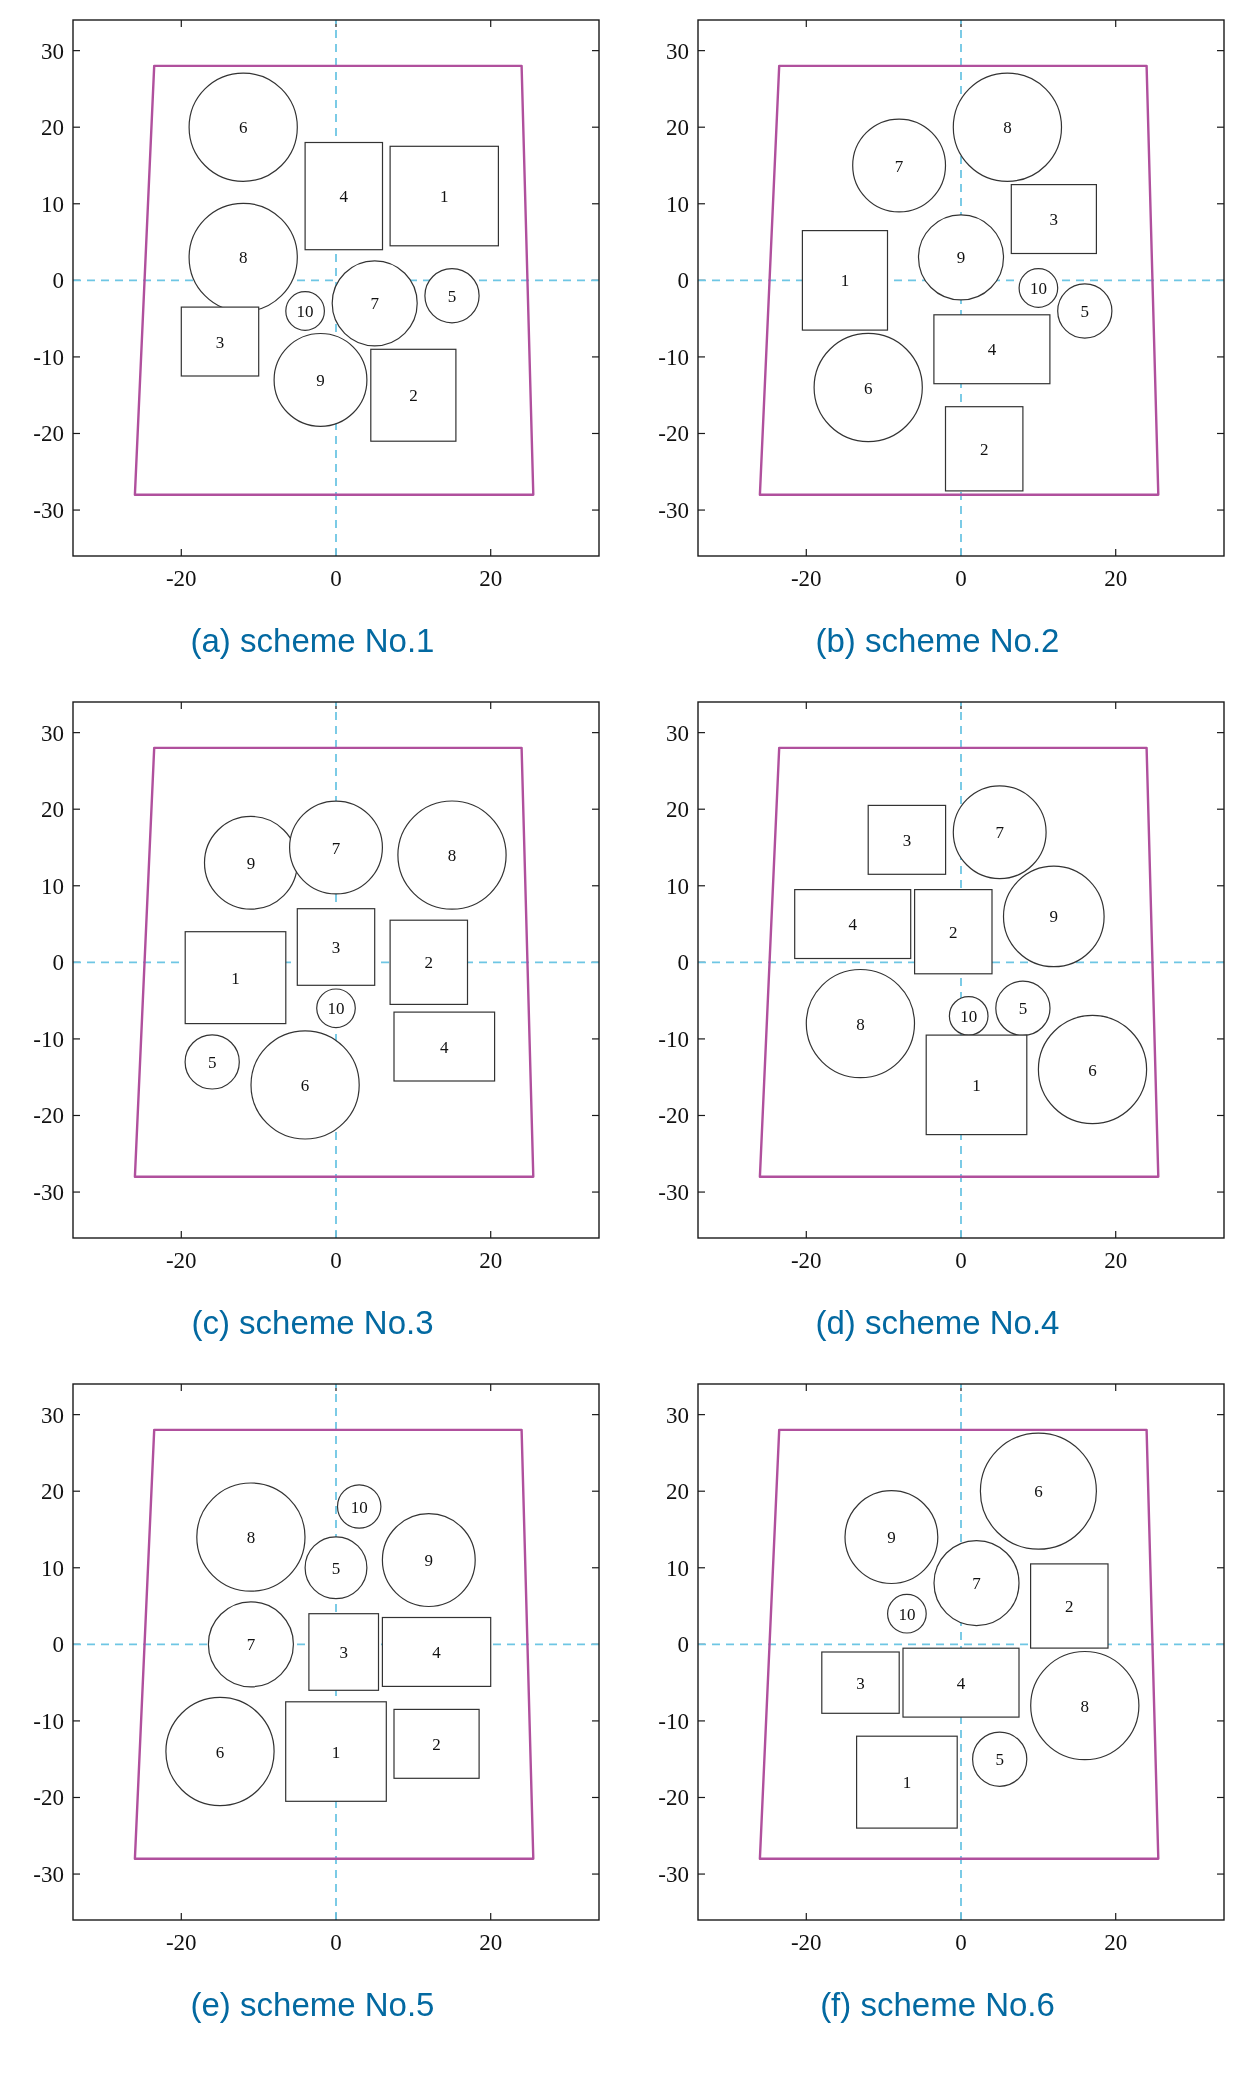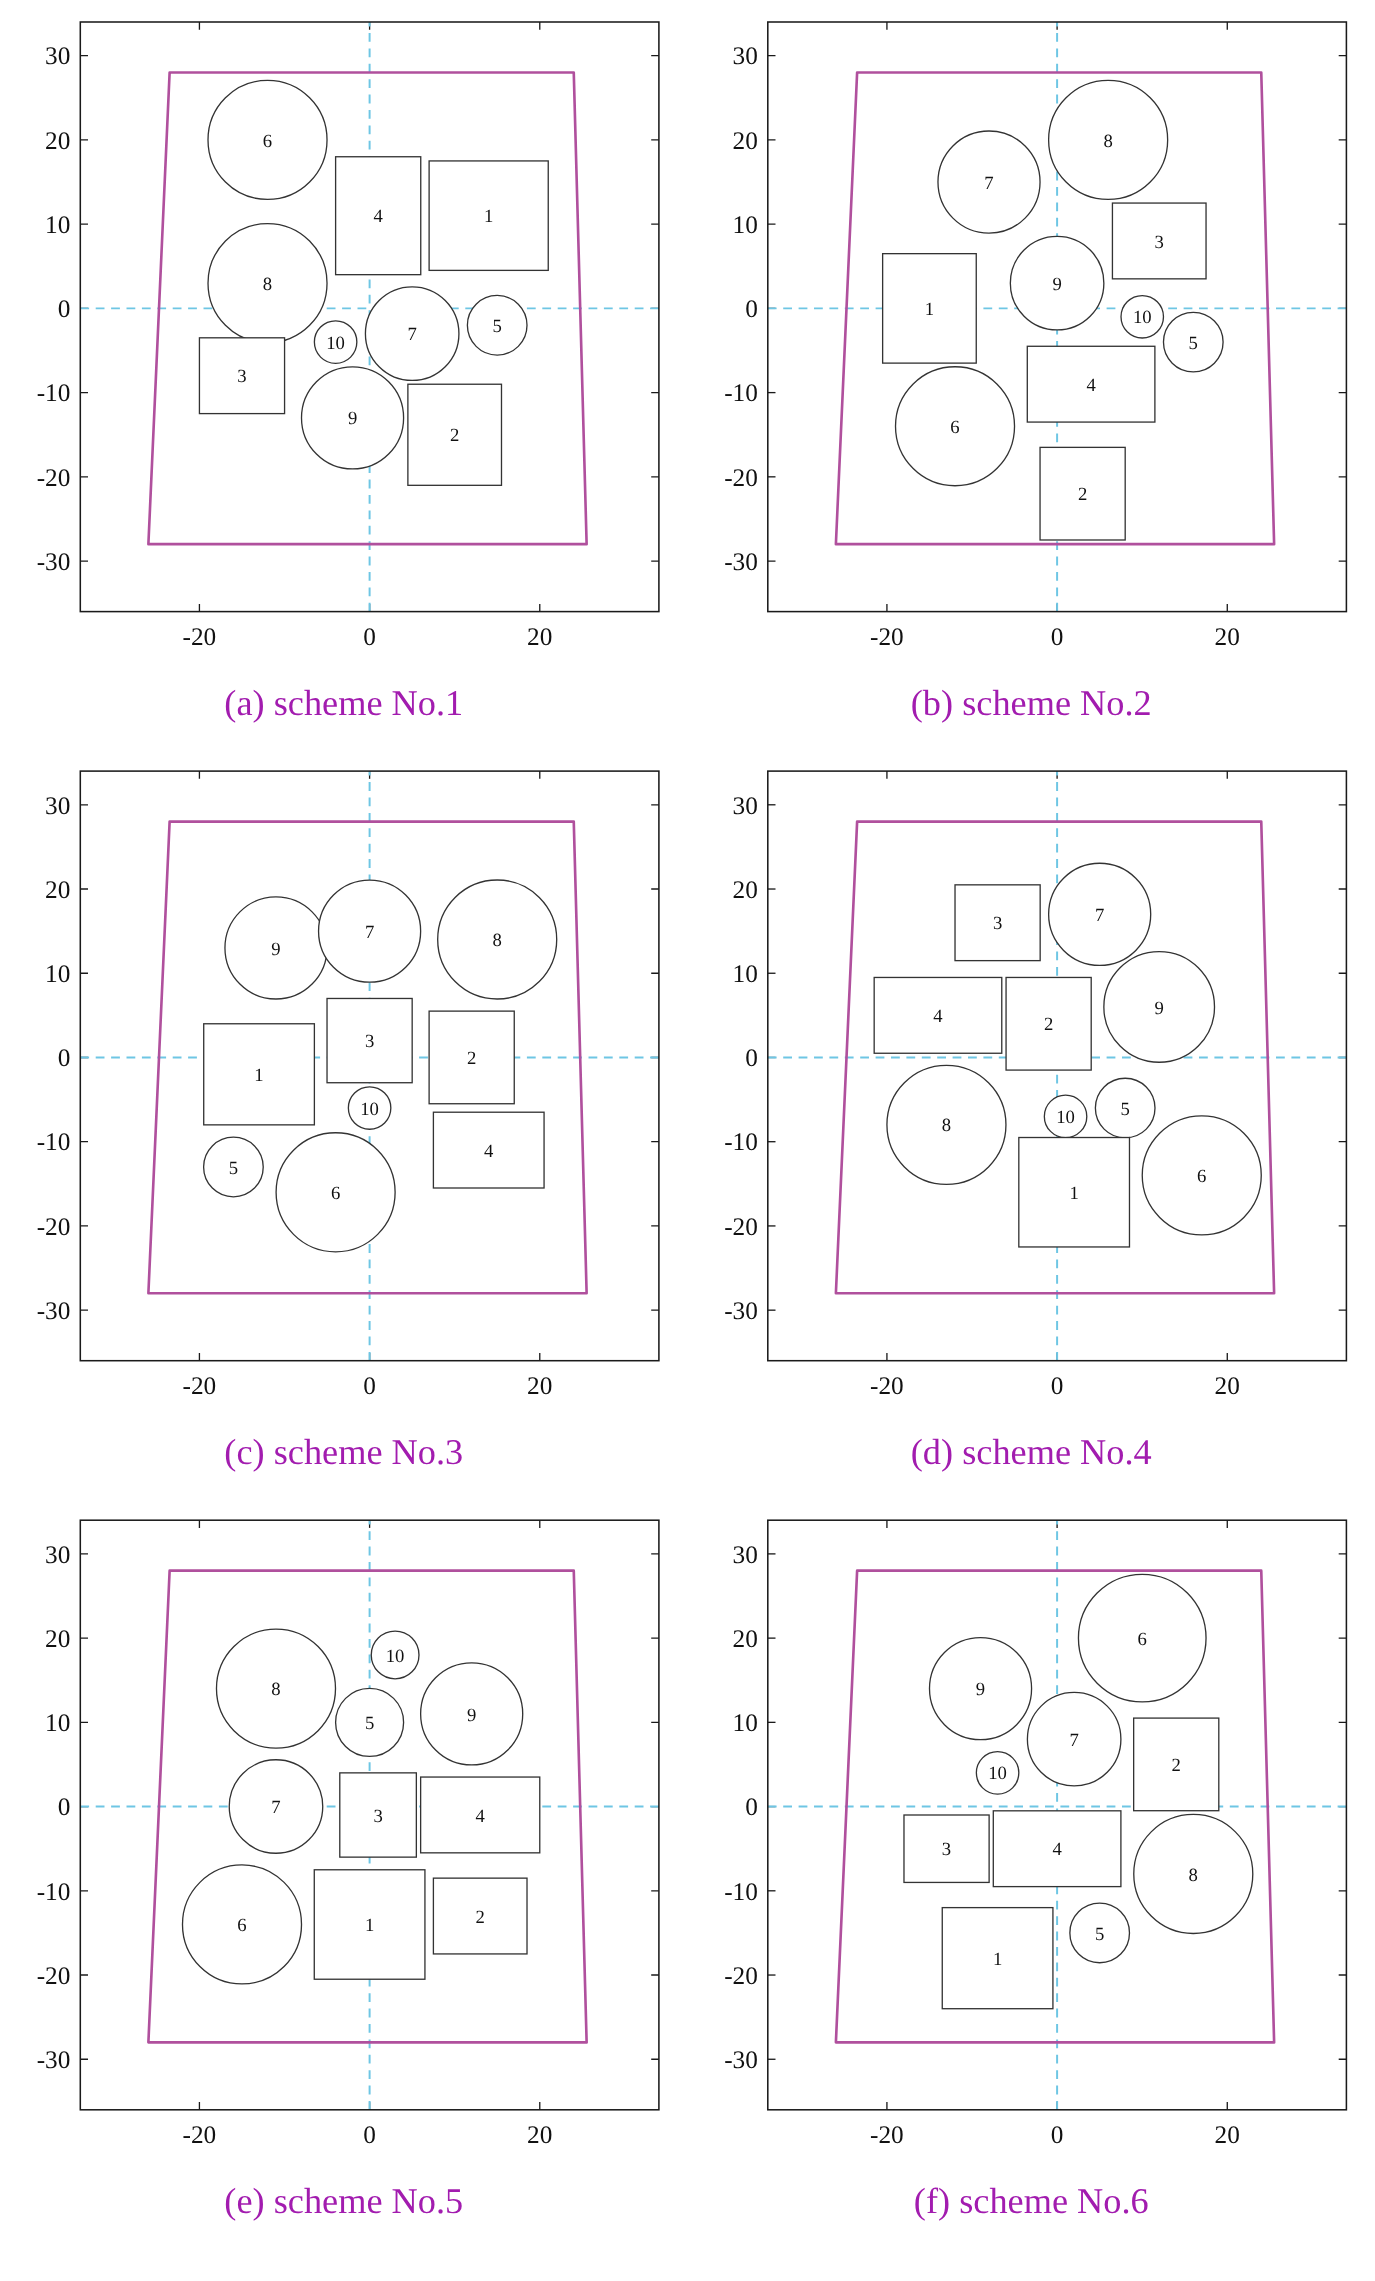--- a/index.html
+++ b/index.html
@@ -5,23 +5,23 @@
   html,body{margin:0;padding:0;background:#ffffff;}
   body{width:1250px;font-family:"Liberation Serif",serif;}
   .grid{
     display:grid;
     grid-template-columns:625px 625px;
     padding-top:8px;
   }
   figure.cell{margin:0;display:flex;flex-direction:column;align-items:center;}
   .plot{width:600px;height:600px;}
   figcaption{
-    font-family:Liberation Serif, serif;
+    font-family:Liberation Sans, sans-serif;
     font-size:33px;
-    color:#a21caf;
+    color:#0369a1;
     margin:14px 0 30px 0;
   }
   
   .frame{fill:none;stroke:#1a1a1a;stroke-width:1.4;}
   .tick{stroke:#1a1a1a;stroke-width:1.2;}
   .ticklab{font-family:"Liberation Serif",serif;font-size:23px;fill:#111;}
   .cross{stroke:#6ec6e4;stroke-width:1.8;stroke-dasharray:8 6;fill:none;}
   .boundary{fill:none;stroke:#b0509d;stroke-width:2.4;stroke-linejoin:round;}
   .shape{fill:#ffffff;stroke:#333333;stroke-width:1.2;}
   .shapelab{font-family:"Liberation Serif",serif;font-size:17px;fill:#111;}

